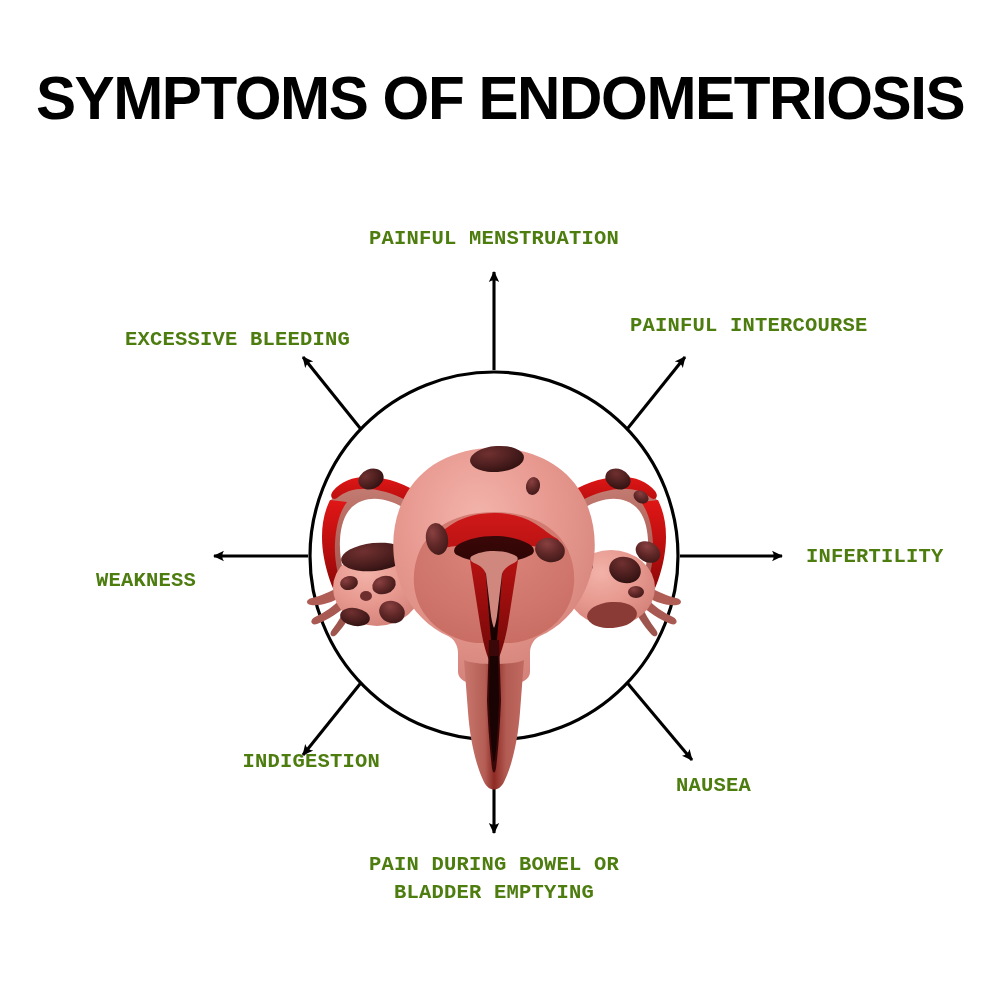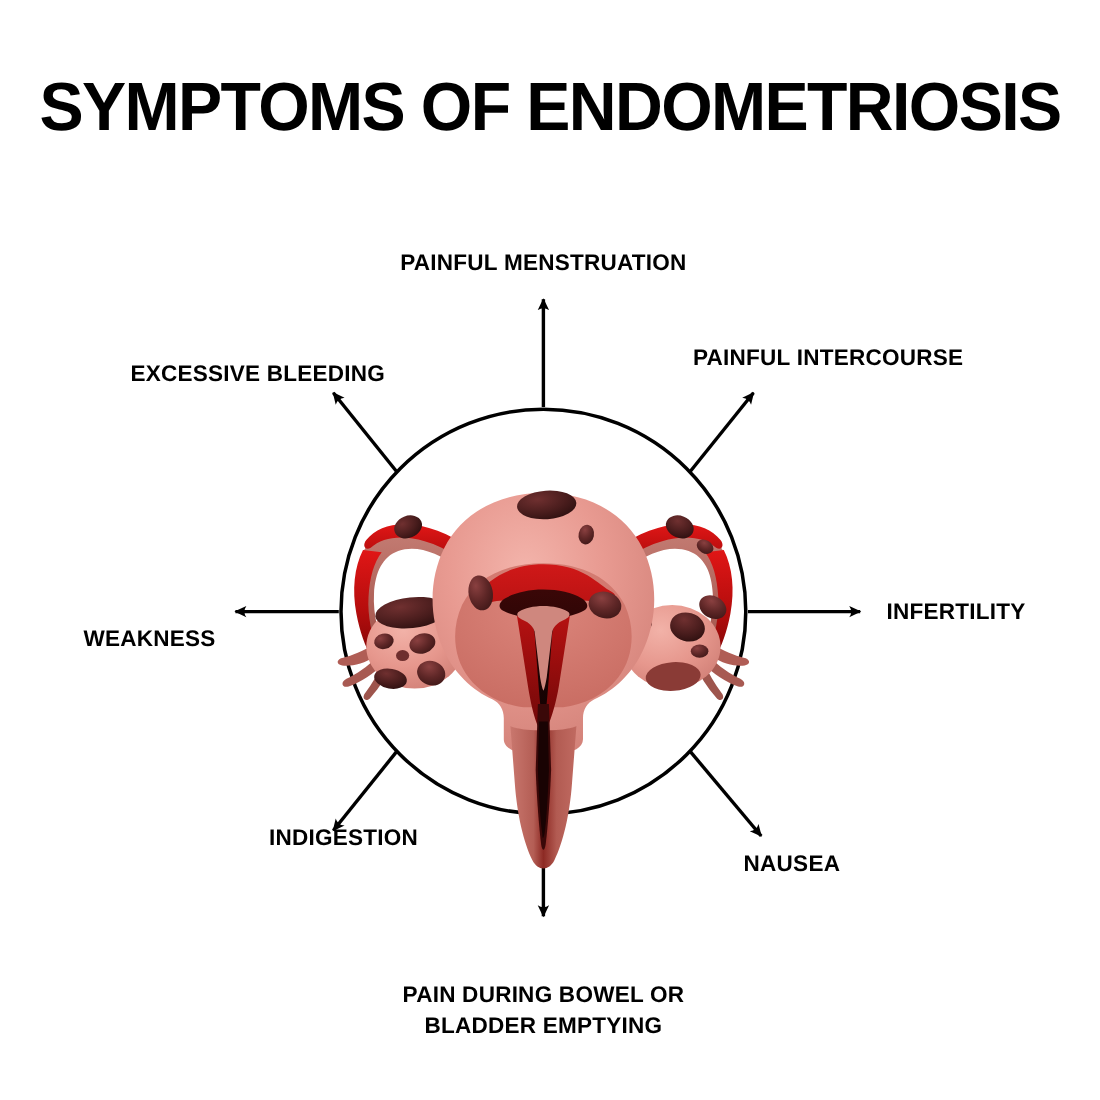--- a/index.html
+++ b/index.html
@@ -24,24 +24,24 @@
     font-family: "Liberation Sans", sans-serif;
     font-weight: bold;
     font-size: 62px;
     letter-spacing: -1.5px;
     color: #000000;
     transform: scaleX(0.97);
     white-space: nowrap;
   }
   .label {
     position: absolute;
-    font-family: Liberation Sans, sans-serif;
+    font-family: Liberation Mono, monospace;
     font-weight: bold;
     font-size: 20.5px;
-    color: #000000;
+    color: #4d7c0f;
     letter-spacing: 0.2px;
     white-space: nowrap;
     line-height: 28px;
   }
   .label.c  { text-align: center; transform: translateX(-50%); }
   .label.l  { text-align: center; }
   .label.r  { text-align: right; transform: translateX(-100%); }
   #diagram {
     position: absolute;
     left: 0;
@@ -346,18 +346,18 @@
   </div>
 
   <div class="label r" style="left:352px; top:748px;margin-left:28px;">
     <div>INDIGESTION</div>
   </div>
 
   <div class="label l" style="left:676px; top:772px;">
     <div>NAUSEA</div>
   </div>
 
-  <div class="label c" style="left:494px; top:851px;margin-top:40px;">
+  <div class="label c" style="left:494px; top:851px;">
     <div>PAIN DURING BOWEL OR</div>
     <div>BLADDER EMPTYING</div>
   </div>
 
 </div>
 
 </body></html>

